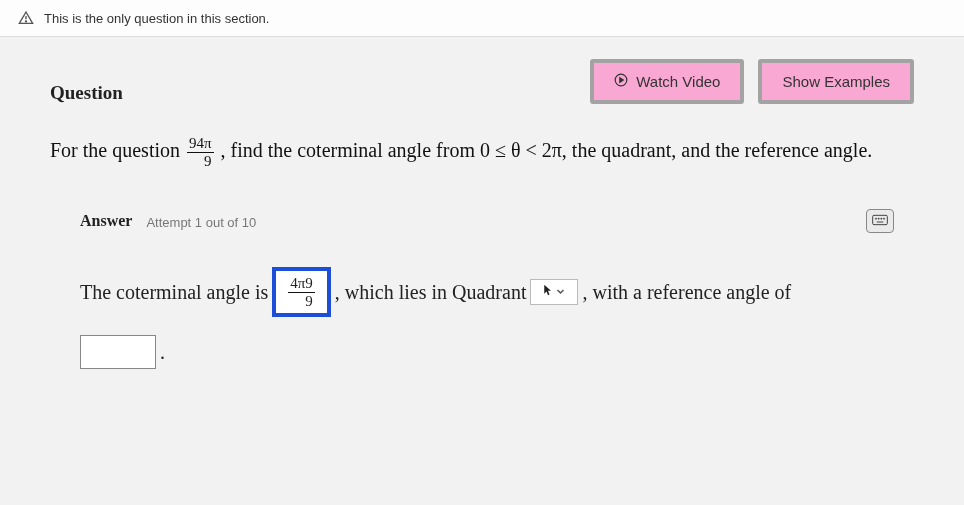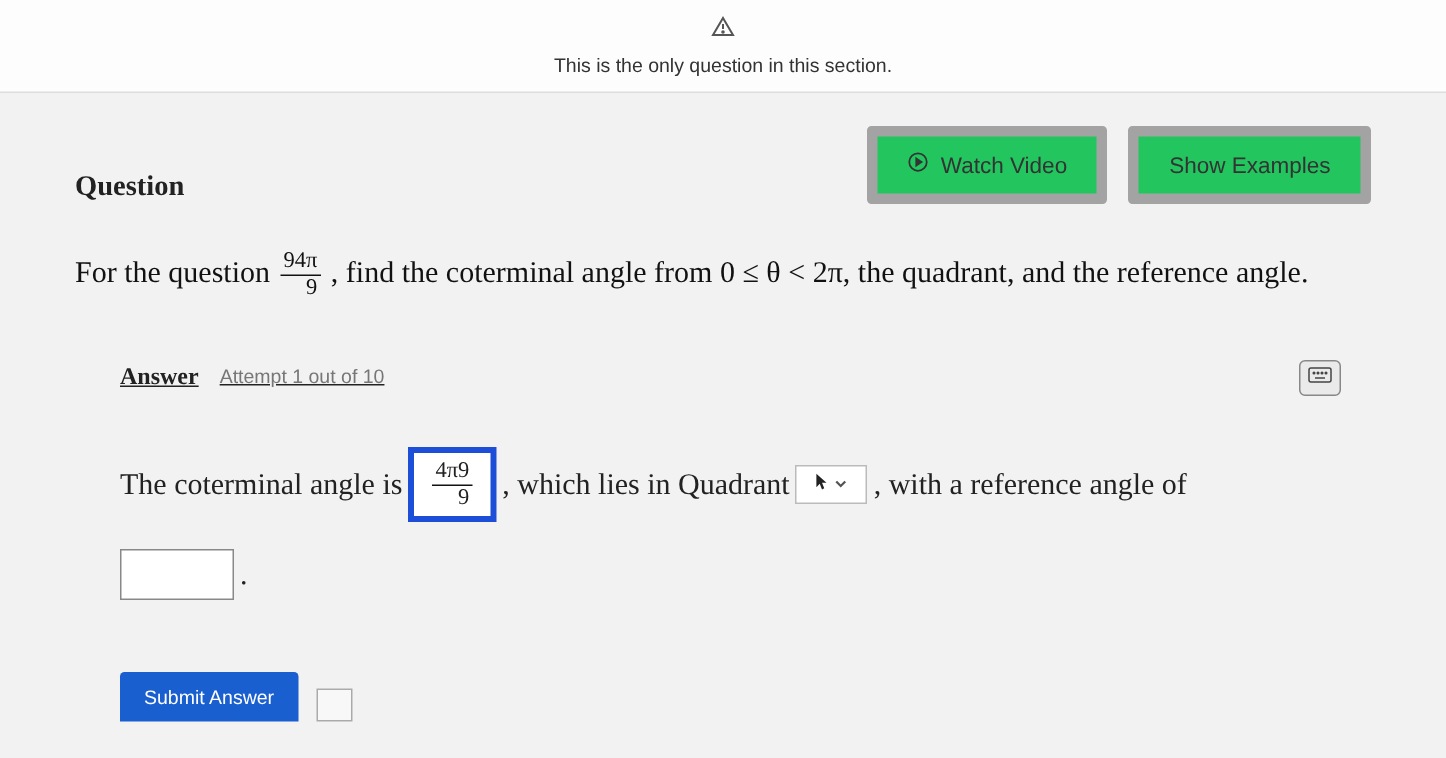--- a/index.html
+++ b/index.html
@@ -14,42 +14,41 @@
     .notice-bar {
       background: #fdfdfd;
       border-bottom: 1px solid #ddd;
       padding: 10px 18px;
       display: flex;
       align-items: center;
       gap: 10px;
       font-family: -apple-system, Helvetica, Arial, sans-serif;
       font-size: 13px;
       color: #333;
-      flex-direction: column;
     }
     .notice-bar .warn-icon svg { display:block; }
     .content {
       padding: 22px 50px 0 50px;
       background: #f2f2f2;
     }
     .header-row {
       display: flex;
       align-items: flex-end;
       justify-content: space-between;
       margin-bottom: 28px;
     }
     .q-title {
       font-weight: bold;
       font-size: 19px;
       color: #222;
     }
     .btn-group { display:flex; gap:14px; }
     .btn {
-      border: 7px solid #a3a3a3;
-      background: #22c55e;
+      border: 4px solid #a3a3a3;
+      background: #f9a8d4;
       padding: 10px 20px;
       font-size: 15px;
       color: #333;
       border-radius: 3px;
       display:flex;
       align-items:center;
       gap:8px;
       cursor:pointer;
       font-family: -apple-system, Helvetica, Arial, sans-serif;
     }
@@ -71,21 +70,21 @@
     .frac .den { display:block; padding:0 2px;}
     .answer-block {
       padding: 0 20px 0 30px;
     }
     .answer-header {
       display:flex;
       align-items:center;
       justify-content: space-between;
       margin-bottom: 34px;
     }
-    .answer-title-group { display:flex; align-items:flex-start; gap:14px;text-decoration:underline; }
+    .answer-title-group { display:flex; align-items:flex-end; gap:14px; }
     .answer-label { font-weight:bold; font-size:16px; }
     .attempt-label { font-size:13px; color:#777; font-family: -apple-system, Helvetica, Arial, sans-serif;}
     .keyboard-btn {
       width:28px; height:24px;
       border:1px solid #888; border-radius:4px;
       background:#eaeaea;
       display:flex; align-items:center; justify-content:center;
       cursor:pointer;
     }
     .answer-line {
@@ -224,21 +223,15 @@
         </span>
       </span>
       <span>, with a reference angle of</span>
     </div>
 
     <div class="answer-line">
       <span class="empty-box"></span>
       <span>.</span>
     </div>
 
-    <div class="footer-row">
-      <button class="submit-btn">
-        <span>Submit Answer</span>
-      </button>
-      <span class="small-aux"></span>
-    </div>
   </div>
 
 </div>
 
 </body></html>

